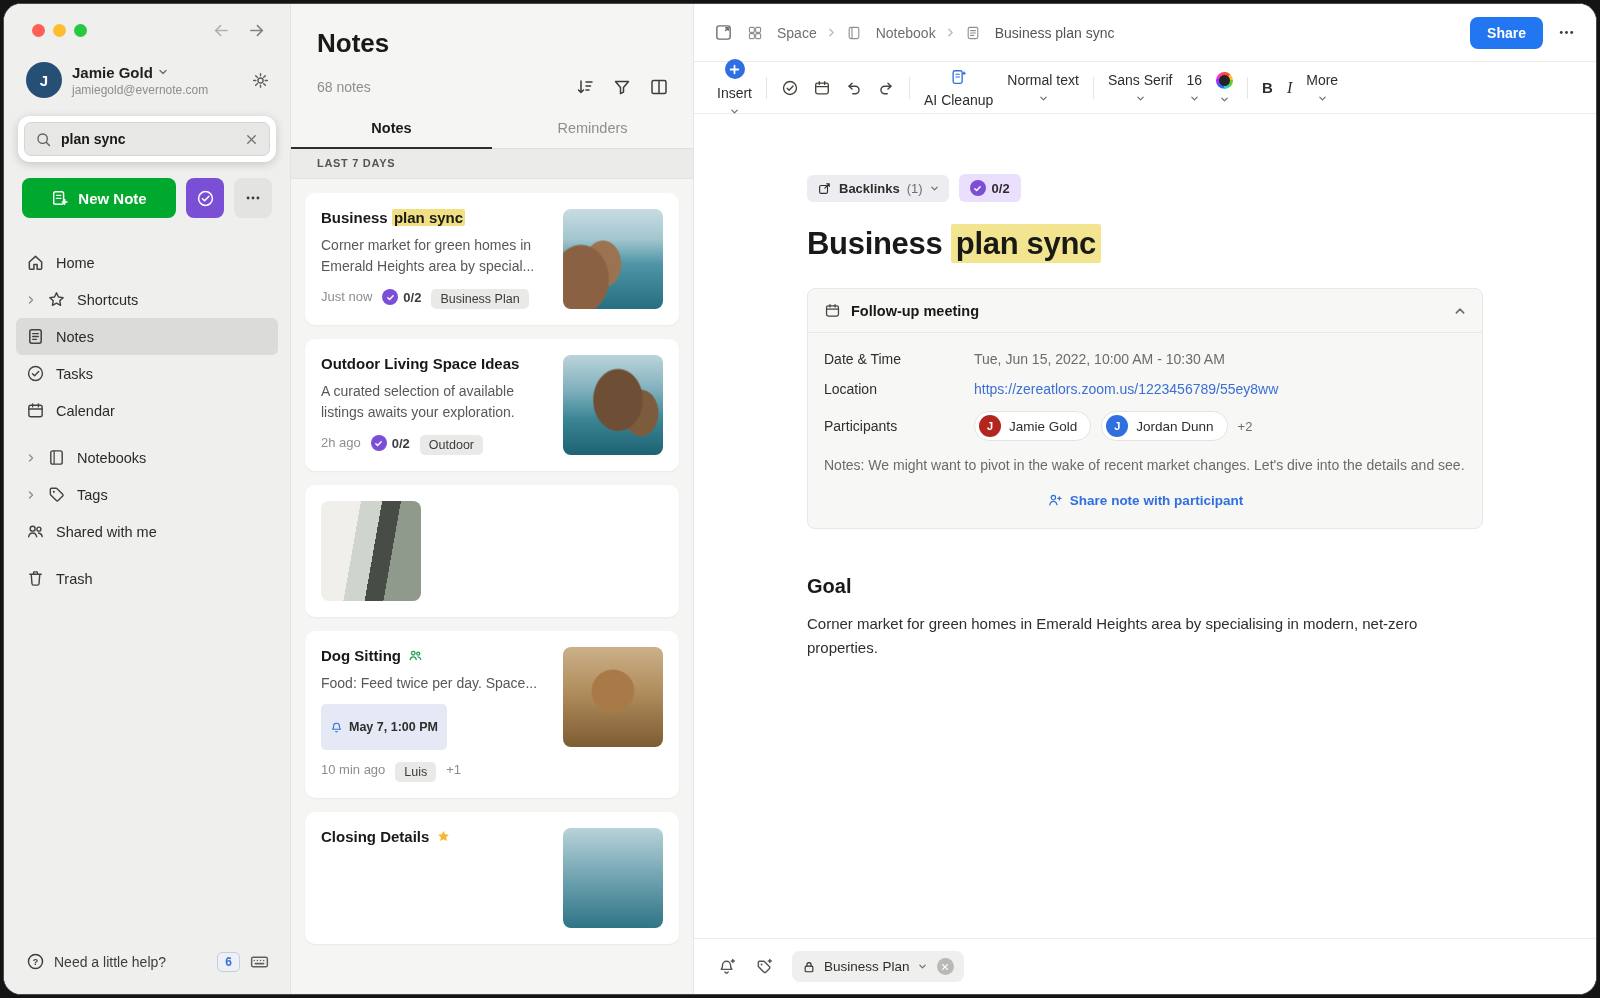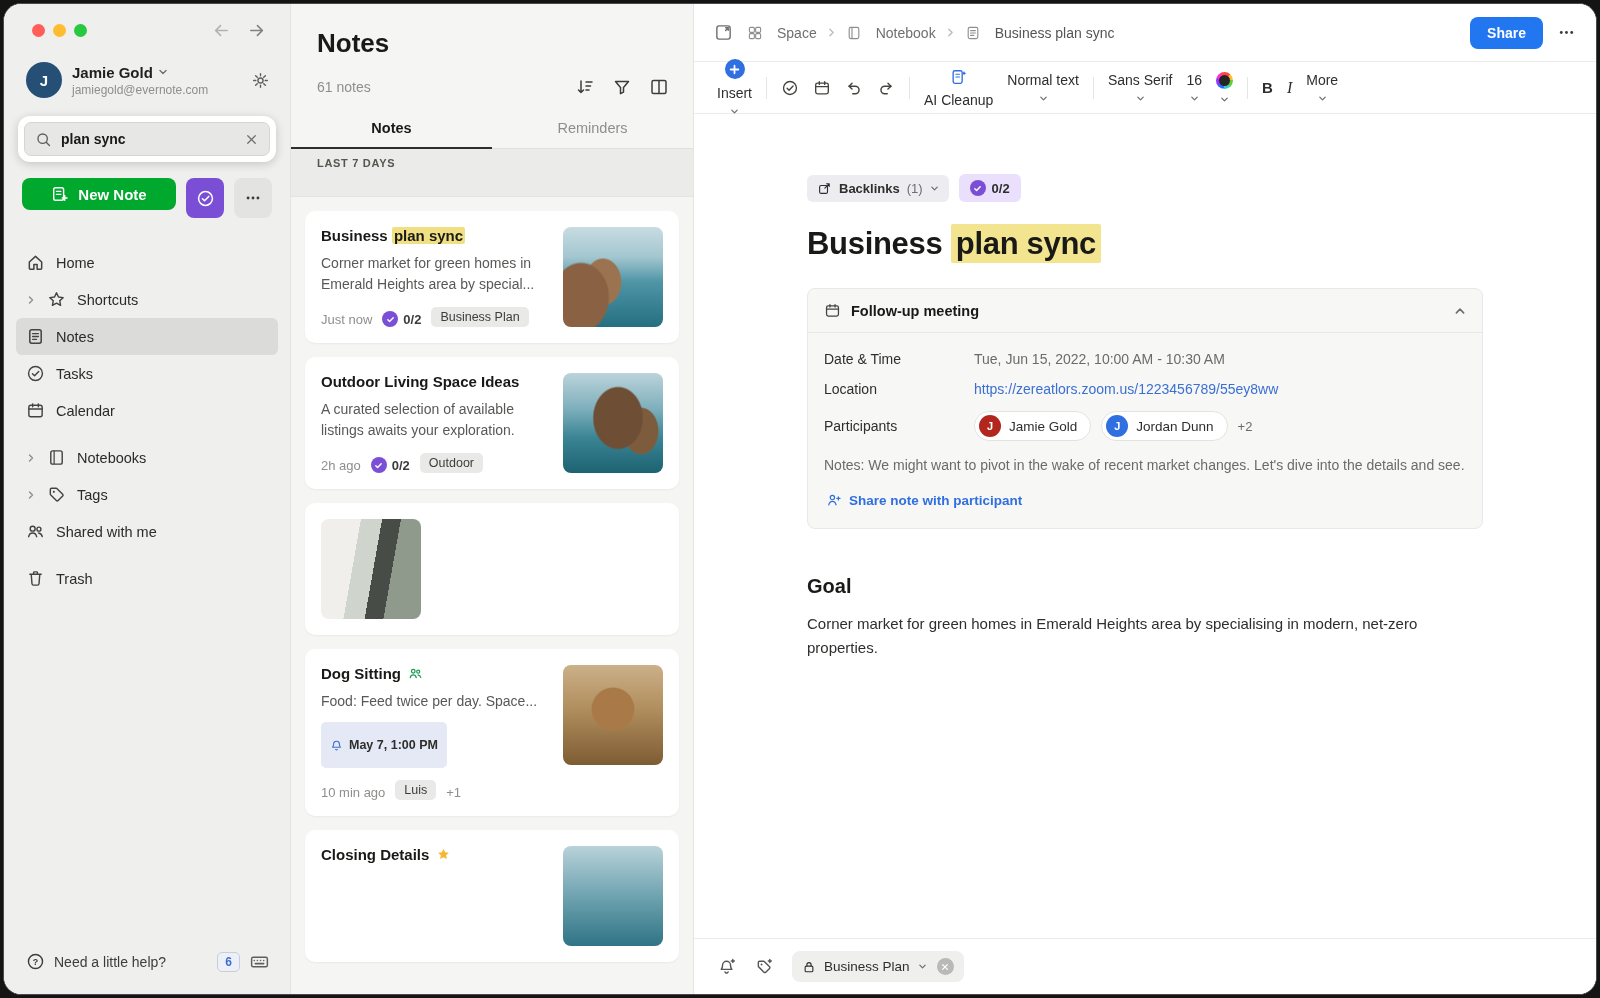--- a/index.html
+++ b/index.html
@@ -38,21 +38,21 @@
   .usermeta { min-width: 0; }
   .username { font-size: 15px; font-weight: 700; color: #1f1f1d; display: flex; align-items: center; gap: 5px; }
   .useremail { font-size: 12px; color: #8e8e8c; margin-top: 2px; }
   .gearbtn { margin-left: auto; color: #5f5f5d; }
 
   .search-outer { margin: 8px 14px 12px; background: #fff; border-radius: 12px; padding: 6px; box-shadow: 0 2px 10px rgba(0,0,0,.18); }
   .search-field { background: #e7e7e5; border: 1px solid #d5d5d3; border-radius: 7px; height: 34px; display: flex; align-items: center; gap: 9px; padding: 0 10px; color: #5f5f5d; }
   .search-text { font-size: 14px; font-weight: 700; color: #191917; flex: 1; }
 
   .actions { display: flex; gap: 10px; margin: 4px 18px 20px; }
-  .newnote { flex: 1; height: 32px; background: #00a82d; border-radius: 8px; color: #fff; justify-content: center; gap: 9px; font-size: 15px; font-weight: 600; }
+  .newnote { flex: 1; height: 40px; background: #00a82d; border-radius: 8px; color: #fff; justify-content: center; gap: 9px; font-size: 15px; font-weight: 600; }
   .taskbtn { width: 38px; height: 40px; border-radius: 8px; background: #7a4fd6; color: #fff; justify-content: center; }
   .morebtn { width: 38px; height: 40px; border-radius: 8px; background: #e3e3e1; color: #3c3c3a; justify-content: center; }
 
   .nav { padding: 6px 12px 0; display: flex; flex-direction: column; }
   .navitem { height: 37px; display: flex; align-items: center; gap: 11px; padding: 0 10px; border-radius: 6px; font-size: 14.5px; color: #2b2b29; cursor: pointer; }
   .navitem.selected { background: #dbdbd9; }
   .navitem .chev { color: #8e8e8c; display: flex; }
   .navitem .icon { width: 19px; height: 19px; color: #44443f; flex: none; }
   .navgap { height: 10px; }
 
@@ -64,30 +64,30 @@
   .notelist { width: 403px; flex: none; background: #f5f5f3; border-right: 1px solid #e5e5e3; display: flex; flex-direction: column; overflow: hidden; }
   .nl-head { padding: 24px 24px 0 26px; }
   .nl-title { font-size: 26px; font-weight: 700; color: #191917; }
   .nl-subrow { display: flex; align-items: center; margin-top: 18px; }
   .nl-count { font-size: 14px; color: #8e8e8c; }
   .nl-tools { margin-left: auto; display: flex; gap: 17px; color: #3c3c3a; }
   .nl-tabs { display: flex; margin-top: 13px; border-bottom: 1px solid #e0e0de; }
   .nl-tab { flex: 1; text-align: center; padding: 10px 0 12px; font-size: 14.5px; color: #8e8e8c; position: relative; justify-content: center; }
   .nl-tab.active { color: #191917; font-weight: 600; }
   .nl-tab.active::after { content: ""; position: absolute; left: 0; right: 0; bottom: -1px; height: 2px; background: #2e2e2c; }
-  .nl-section { background: #ebebe9; border-bottom: 1px solid #e3e3e1; padding: 8px 26px 27px; font-size: 11px; font-weight: 700; letter-spacing: .7px; color: #56564f; }
+  .nl-section { background: #ebebe9; border-bottom: 1px solid #e3e3e1; padding: 8px 26px 9px; font-size: 11px; font-weight: 700; letter-spacing: .7px; color: #56564f; }
   .cards { flex: 1; overflow: hidden; padding: 14px 14px 0; display: flex; flex-direction: column; gap: 14px; }
   .card { background: #fff; border-radius: 10px; padding: 16px; display: grid; grid-template-columns: 1fr auto; column-gap: 16px; box-shadow: 0 1px 2px rgba(0,0,0,.05); flex: none; cursor: pointer; }
   .card.no-thumb { grid-template-columns: 1fr; }
   .card-main { min-width: 0; display: flex; flex-direction: column; }
   .card-title { font-size: 15px; font-weight: 700; color: #191917; display: flex; align-items: center; gap: 7px; }
   .hl { background: #f1e083; border-radius: 2px; padding: 0 2px; }
   .card-body { margin-top: 9px; font-size: 14px; line-height: 1.5; color: #56565  }
   .card-body { color: #585856; display: -webkit-box; -webkit-line-clamp: 2; -webkit-box-orient: vertical; overflow: hidden; max-height: 44px; }
-  .card-meta { margin-top: auto; padding-top: 12px; display: flex; align-items: flex-end; gap: 10px; font-size: 13px; color: #8e8e8c; }
+  .card-meta { margin-top: auto; padding-top: 12px; display: flex; align-items: flex-start; gap: 10px; font-size: 13px; color: #8e8e8c; }
   .tagpill { background: #e9e9e7; border-radius: 5px; padding: 3px 9px; font-size: 12.5px; color: #3c3c3a; }
   .progress { display: flex; align-items: center; gap: 5px; color: #3c3c3a; font-size: 13px; font-weight: 600; }
   .pcheck { width: 16px; height: 16px; border-radius: 50%; background: #7a4fd6; color: #fff; display: flex; align-items: center; justify-content: center; flex: none; }
   .thumb { width: 100px; height: 100px; border-radius: 8px; }
   .thumb.coast1 { background: radial-gradient(90px 110px at 18% 70%, #8a6243 0 30%, transparent 32%), radial-gradient(70px 90px at 40% 55%, #9b7350 0 25%, transparent 27%), linear-gradient(180deg, #c8dce2 0%, #a3c6cf 30%, #4e95a6 55%, #256f80 100%); }
   .thumb.coast2 { background: radial-gradient(80px 100px at 55% 45%, #6e4f36 0 30%, transparent 32%), radial-gradient(60px 80px at 78% 58%, #7d5c3e 0 28%, transparent 30%), linear-gradient(180deg, #bcd3da 0%, #7fb0bd 35%, #3a8494 65%, #1d6372 100%); }
   .thumb.house { background: linear-gradient(100deg, #f0efeb 0 34%, #cfd4cd 34% 52%, #474c46 52% 68%, #8f9a8d 68%), linear-gradient(180deg, #d7dcd8 0%, #eceae6 40%, #8f9a91 70%, #55624f 100%); }
   .thumb.dog { background: radial-gradient(46px 46px at 50% 44%, #a97a48 0 45%, transparent 48%), linear-gradient(180deg, #cbb089 0%, #b08d5c 45%, #7e5c33 100%); }
   .thumb.coast3 { background: linear-gradient(180deg, #b9d2da 0%, #6fa3b0 50%, #2f7486 100%); }
   .reminder-chip { display: inline-flex; align-items: center; gap: 6px; background: #e4e9f5; border-radius: 5px; padding: 16px 9px; font-size: 12.5px; color: #2e2e2c; margin-top: 10px; align-self: flex-start; font-weight: 600; }
@@ -136,21 +136,21 @@
   .mrow { display: flex; align-items: center; margin-bottom: 14px; }
   .mlabel { width: 150px; flex: none; font-size: 14px; font-weight: 500; color: #2e2e2c; }
   .mvalue { font-size: 14px; color: #6b6b69; }
   .mlink { font-size: 14px; color: #3b6fd4; text-decoration: none; cursor: pointer; }
   .participants { display: flex; align-items: center; gap: 10px; }
   .participant-chip { display: inline-flex; align-items: center; gap: 8px; background: #fff; border: 1px solid #e3e3e1; border-radius: 999px; padding: 3px 13px 3px 4px; font-size: 13.5px; color: #2e2e2c; cursor: pointer; }
   .pav { width: 22px; height: 22px; border-radius: 50%; color: #fff; font-size: 11px; font-weight: 700; display: flex; align-items: center; justify-content: center; flex: none; }
   .pav.red { background: #b3261e; } .pav.blue { background: #2f6fe0; }
   .pextra { color: #6b6b69; font-size: 13px; }
   .mnotes { font-size: 14px; color: #6b6b69; margin: 6px 0 6px; line-height: 1.5; }
-  .meeting-foot { display: flex; justify-content: flex-start; padding: 10px 2px 6px; }
+  .meeting-foot { display: flex; justify-content: center; padding: 10px 2px 6px; }
   .share-participant { display: flex; align-items: center; gap: 7px; color: #2f6fe0; font-size: 13.5px; font-weight: 600; }
 
   .goal-h { margin-top: 46px; font-size: 20px; font-weight: 700; color: #191917; cursor: text; }
   .goal-p { margin-top: 14px; font-size: 15px; line-height: 1.6; color: #2e2e2c; max-width: 652px; cursor: text; }
 
   .ed-foot { height: 56px; border-top: 1px solid #ececea; display: flex; align-items: center; gap: 18px; padding: 0 24px; flex: none; color: #555553; }
   .foot-tag { display: flex; align-items: center; gap: 8px; background: #efefed; border-radius: 8px; padding: 7px 10px; font-size: 13.5px; color: #2e2e2c; }
   .remove-x { width: 17px; height: 17px; border-radius: 50%; background: #b9b9b7; color: #fff; display: flex; align-items: center; justify-content: center; margin-left: 2px; flex: none; }
 </style>
 </head>
@@ -330,21 +330,21 @@
           <rect x="2.5" y="6" width="15" height="9" rx="1.5" fill="none" stroke="currentColor" stroke-width="1.4"></rect>
           <path d="M5 9h.01M8 9h.01M11 9h.01M14 9h.01M6 12h8" stroke="currentColor" stroke-width="1.5" stroke-linecap="round"></path>
         </svg>
     </div>
   </aside>
 
   <section class="notelist">
     <div class="nl-head">
       <div class="nl-title">Notes</div>
       <div class="nl-subrow">
-        <span class="nl-count">61 notes</span>
+        <span class="nl-count">68 notes</span>
         <div class="nl-tools">
           <button aria-label="sort">
             <svg width="20" height="20" viewBox="0 0 20 20" fill="none" stroke="currentColor" stroke-width="1.5" stroke-linecap="round">
                 <path d="M6 4v11.5M6 15.5l-2.5-2.5M6 15.5l2.5-2.5M11 5h6M11 9h4.5M11 13h3"></path>
               </svg>
           </button>
           <button aria-label="filter">
             <svg width="20" height="20" viewBox="0 0 20 20" fill="none" stroke="currentColor" stroke-width="1.5" stroke-linejoin="round">
                 <path d="M3.5 4.5h13l-5 6v4.6l-3 1.6v-6.2z"></path>
               </svg>

